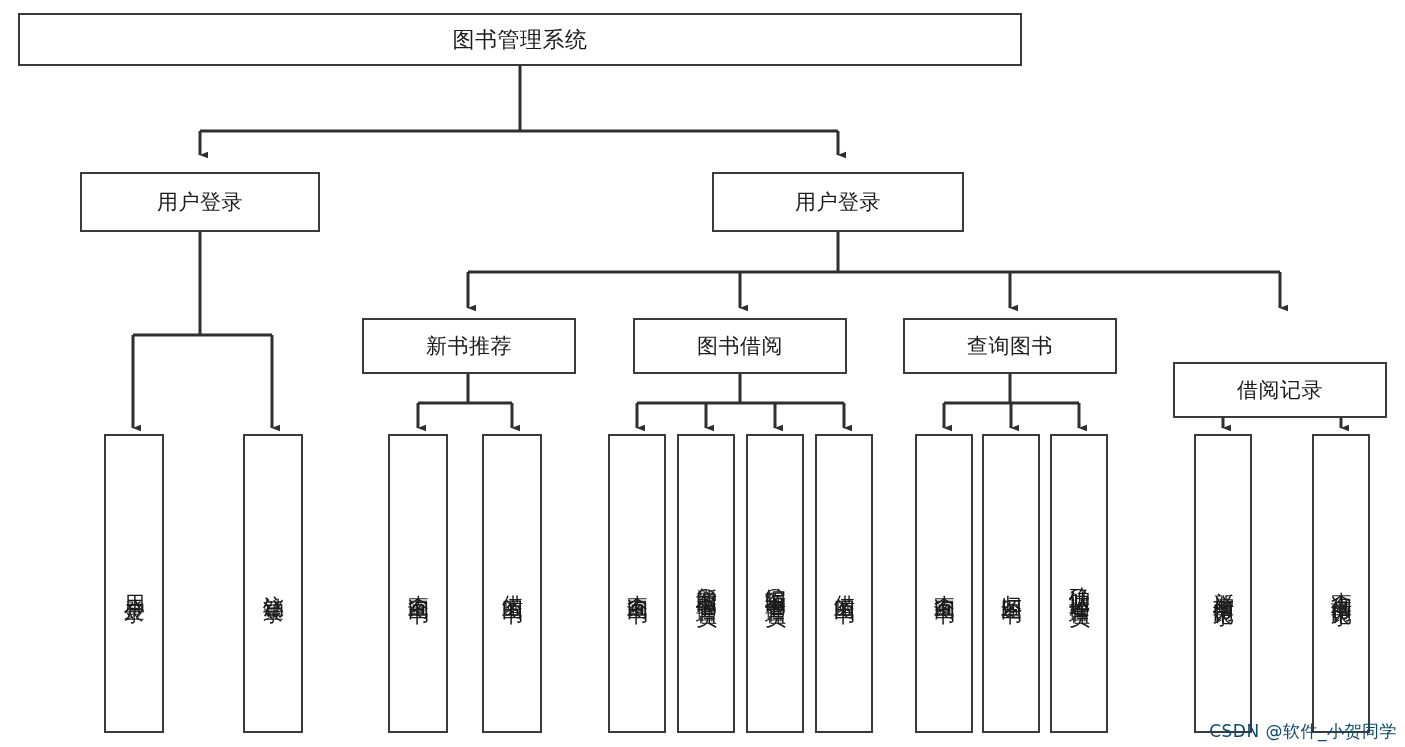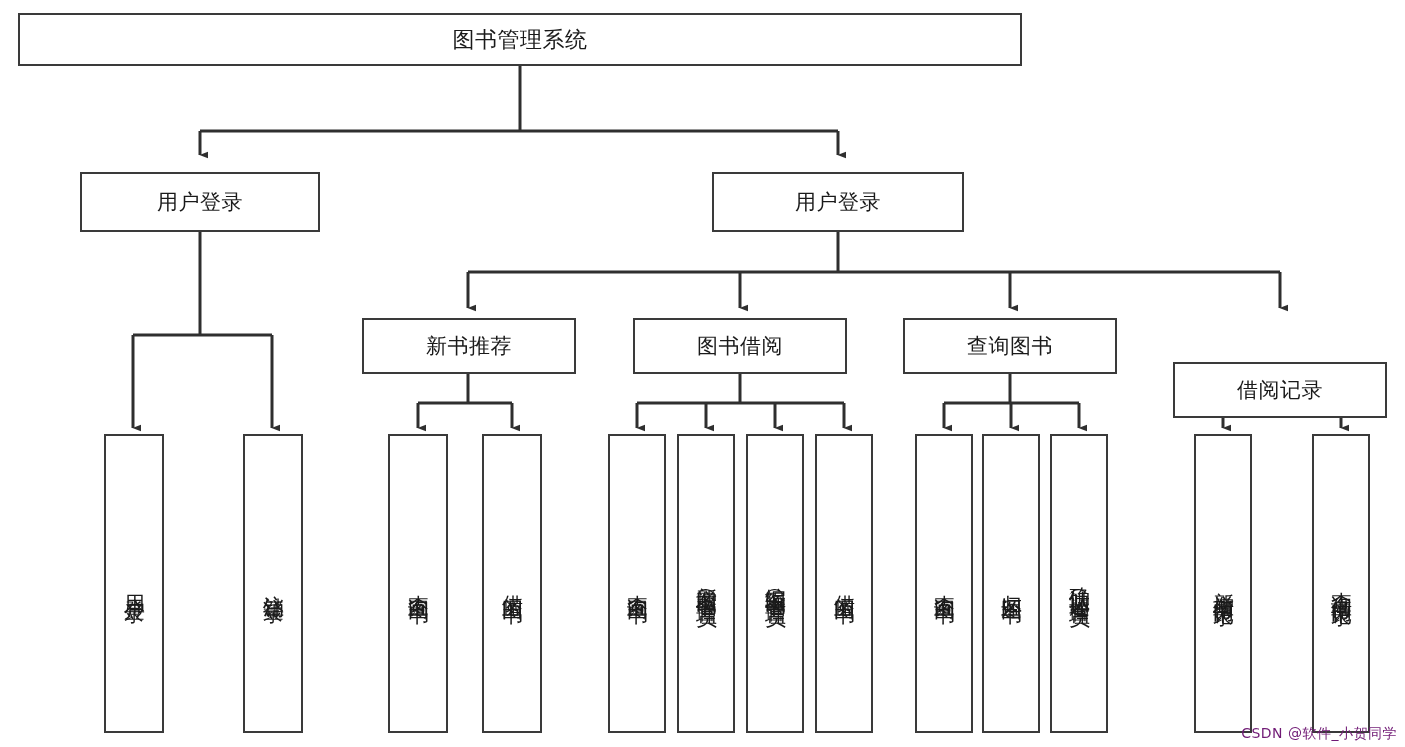--- a/index.html
+++ b/index.html
@@ -52,22 +52,22 @@
     letter-spacing: 3px;
     line-height: 1.1;
   }
   .node.root .node-label {
     font-size: 22px;
   }
   #watermark {
     position: absolute;
     right: 8px;
     bottom: 4px;
-    font-size: 14px;
-    color: #701a75;
+    font-size: 17px;
+    color: #0c4a6e;
     letter-spacing: 0.5px;
     pointer-events: none;
     white-space: nowrap;
   }
 </style>
 </head>
 <body>
 
 <div id="diagram-root">
 

